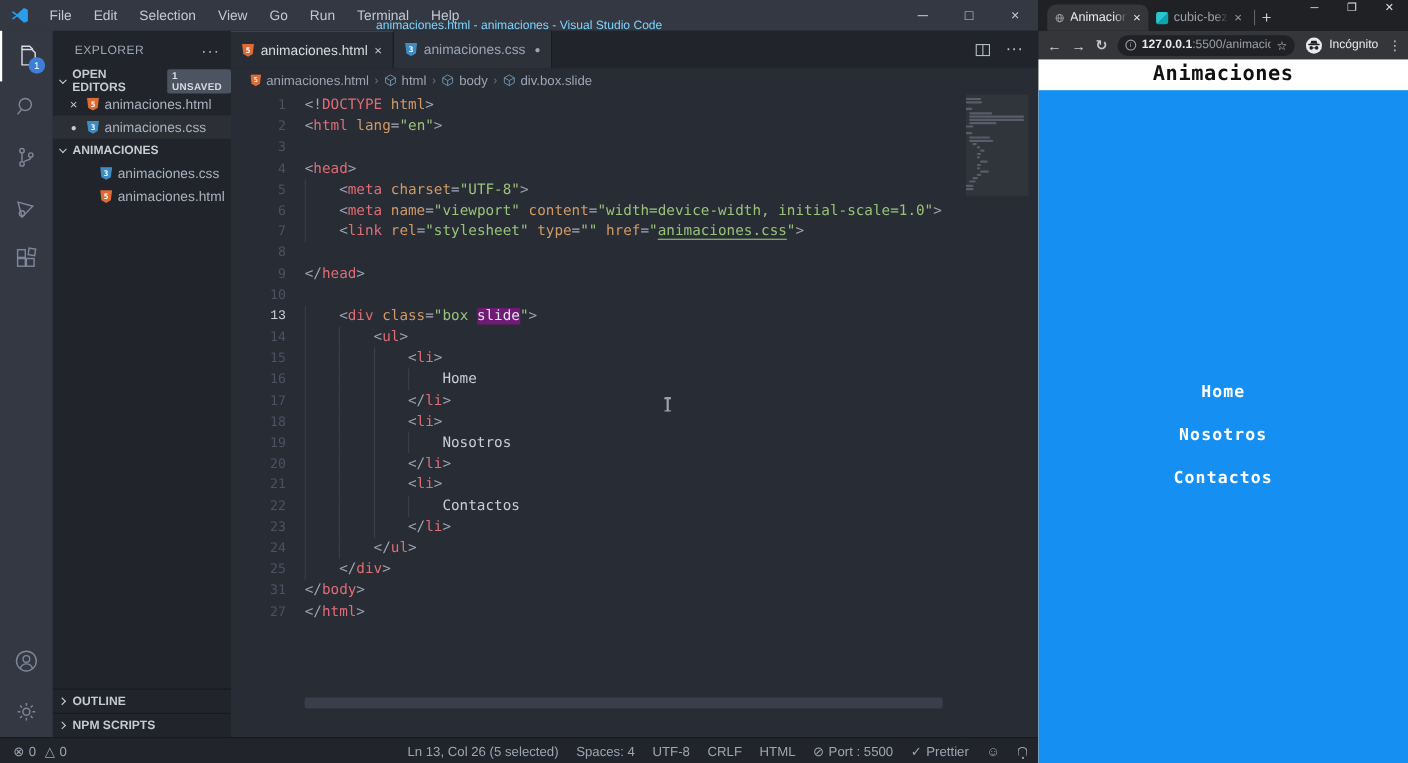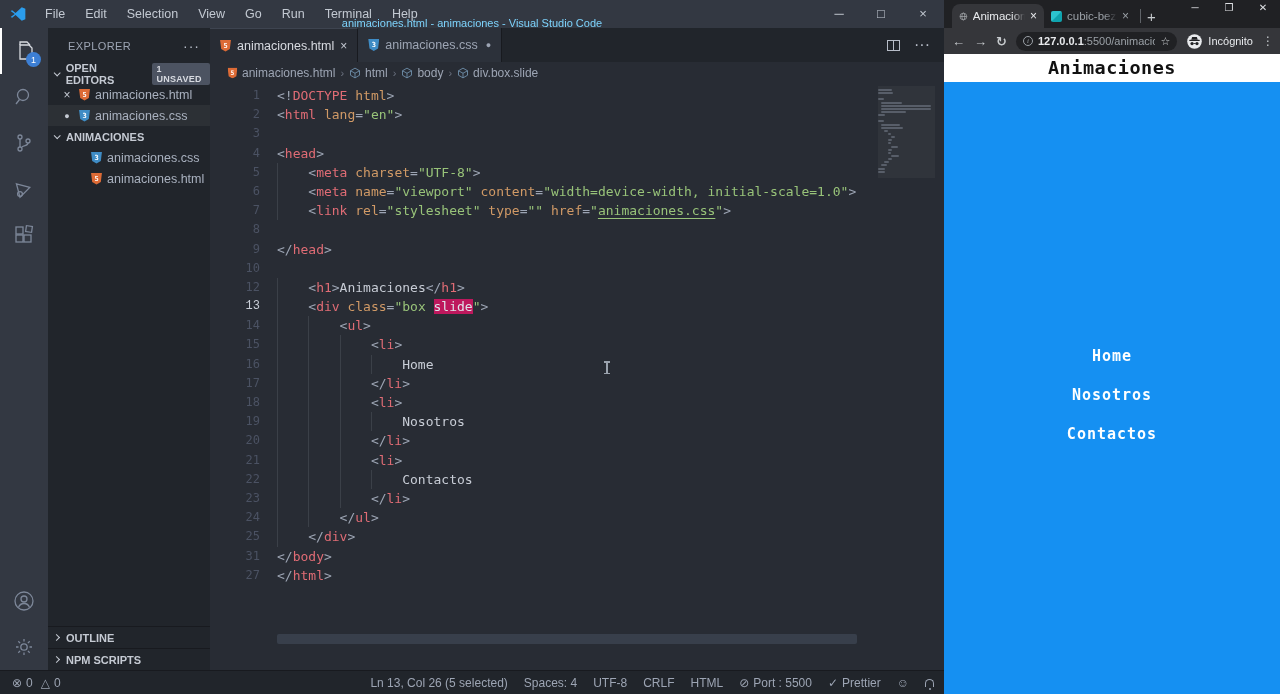--- a/index.html
+++ b/index.html
@@ -63,21 +63,21 @@
   .code-wrap{flex:1 1 auto;position:relative;overflow:hidden;font-family:"DejaVu Sans Mono","Liberation Mono",monospace;font-size:13px;}
   .code-lines{position:absolute;left:0;top:2px;right:66px;}
   .cl{display:flex;height:19.2px;line-height:19.2px;white-space:pre;}
   .ln{width:58px;flex:0 0 auto;text-align:right;padding-right:8px;color:#4b5263;font-size:12px;}
   .cl.cur .ln{color:#c8cdd6;font-family:Liberation Mono, monospace;}
   .lc{padding-left:9px;}
   .ig{display:inline-block;width:4ch;height:19.2px;border-left:1px solid #3b4048;vertical-align:top;}
   .tk-p{color:#9da5b4;} .tk-tg{color:#e06c75;} .tk-at{color:#d19a66;}
   .tk-st{color:#98c379;} .tk-tx{color:#c8cdd6;}
   .tk-lk{color:#98c379;text-decoration:underline;text-underline-offset:3px;}
-  .tk-sel{color:#dfe3ea;background:#be185d;}
+  .tk-sel{color:#dfe3ea;background:#701a75;}
   .minimap{position:absolute;right:9px;top:2px;width:57px;bottom:0;background:#282c34;}
   .mm-bar{height:2px;border-radius:1px;background:#8a93a2;opacity:.45;margin-bottom:1.15px;}
   .mm-slider{position:absolute;left:0;right:0;top:0;height:92px;background:rgba(255,255,255,.04);}
   .vscroll{position:absolute;right:0;top:0;width:9px;bottom:0;background:transparent;}
   .hscroll{position:absolute;left:67px;bottom:26px;height:10px;width:580px;background:#3b4350;border-radius:2px;opacity:.85;}
   .ibeam{position:absolute;width:1.5px;height:13px;background:#9aa2ad;}
   .ibeam::before,.ibeam::after{content:"";position:absolute;left:-2.5px;width:6.5px;height:1.5px;background:#9aa2ad;}
   .ibeam::after{bottom:0;}
 
   
@@ -294,21 +294,20 @@
               <div class="cl"><span class="ln">1</span><span class="lc"><span class="tk-p">&lt;!</span><span class="tk-tg">DOCTYPE</span><span class="tk-at"> html</span><span class="tk-p">&gt;</span></span></div>
               <div class="cl"><span class="ln">2</span><span class="lc"><span class="tk-p">&lt;</span><span class="tk-tg">html</span><span class="tk-at"> lang</span><span class="tk-p">=</span><span class="tk-st">"en"</span><span class="tk-p">&gt;</span></span></div>
               <div class="cl"><span class="ln">3</span><span class="lc"></span></div>
               <div class="cl"><span class="ln">4</span><span class="lc"><span class="tk-p">&lt;</span><span class="tk-tg">head</span><span class="tk-p">&gt;</span></span></div>
               <div class="cl"><span class="ln">5</span><span class="lc"><span class="ig"></span><span class="tk-p">&lt;</span><span class="tk-tg">meta</span><span class="tk-at"> charset</span><span class="tk-p">=</span><span class="tk-st">"UTF-8"</span><span class="tk-p">&gt;</span></span></div>
               <div class="cl"><span class="ln">6</span><span class="lc"><span class="ig"></span><span class="tk-p">&lt;</span><span class="tk-tg">meta</span><span class="tk-at"> name</span><span class="tk-p">=</span><span class="tk-st">"viewport"</span><span class="tk-at"> content</span><span class="tk-p">=</span><span class="tk-st">"width=device-width, initial-scale=1.0"</span><span class="tk-p">&gt;</span></span></div>
               <div class="cl"><span class="ln">7</span><span class="lc"><span class="ig"></span><span class="tk-p">&lt;</span><span class="tk-tg">link</span><span class="tk-at"> rel</span><span class="tk-p">=</span><span class="tk-st">"stylesheet"</span><span class="tk-at"> type</span><span class="tk-p">=</span><span class="tk-st">""</span><span class="tk-at"> href</span><span class="tk-p">=</span><span class="tk-st">"</span><span class="tk-lk">animaciones.css</span><span class="tk-st">"</span><span class="tk-p">&gt;</span></span></div>
               <div class="cl"><span class="ln">8</span></div>
               <div class="cl"><span class="ln">9</span><span class="lc"><span class="tk-p">&lt;/</span><span class="tk-tg">head</span><span class="tk-p">&gt;</span></span></div>
               <div class="cl"><span class="ln">10</span><span class="lc"></span></div>
-              <div class="cl"><span class="ln">12</span><span class="lc"><span class="ig"></span><span class="tk-p">&lt;</span><span class="tk-tg">h1</span><span class="tk-p">&gt;</span><span class="tk-tx">Animaciones</span><span class="tk-p">&lt;/</span><span class="tk-tg">h1</span><span class="tk-p">&gt;</span></span></div>
               <div class="cl cur"><span class="ln">13</span><span class="lc"><span class="ig"></span><span class="tk-p">&lt;</span><span class="tk-tg">div</span><span class="tk-at"> class</span><span class="tk-p">=</span><span class="tk-st">"box </span><span class="tk-sel">slide</span><span class="tk-st">"</span><span class="tk-p">&gt;</span></span></div>
               <div class="cl"><span class="ln">14</span><span class="lc"><span class="ig"></span><span class="ig"></span><span class="tk-p">&lt;</span><span class="tk-tg">ul</span><span class="tk-p">&gt;</span></span></div>
               <div class="cl"><span class="ln">15</span><span class="lc"><span class="ig"></span><span class="ig"></span><span class="ig"></span><span class="tk-p">&lt;</span><span class="tk-tg">li</span><span class="tk-p">&gt;</span></span></div>
               <div class="cl"><span class="ln">16</span><span class="lc"><span class="ig"></span><span class="ig"></span><span class="ig"></span><span class="ig"></span><span class="tk-tx">Home</span></span></div>
               <div class="cl"><span class="ln">17</span><span class="lc"><span class="ig"></span><span class="ig"></span><span class="ig"></span><span class="tk-p">&lt;/</span><span class="tk-tg">li</span><span class="tk-p">&gt;</span></span></div>
               <div class="cl"><span class="ln">18</span><span class="lc"><span class="ig"></span><span class="ig"></span><span class="ig"></span><span class="tk-p">&lt;</span><span class="tk-tg">li</span><span class="tk-p">&gt;</span></span></div>
               <div class="cl"><span class="ln">19</span><span class="lc"><span class="ig"></span><span class="ig"></span><span class="ig"></span><span class="ig"></span><span class="tk-tx">Nosotros</span></span></div>
               <div class="cl"><span class="ln">20</span><span class="lc"><span class="ig"></span><span class="ig"></span><span class="ig"></span><span class="tk-p">&lt;/</span><span class="tk-tg">li</span><span class="tk-p">&gt;</span></span></div>
               <div class="cl"><span class="ln">21</span><span class="lc"><span class="ig"></span><span class="ig"></span><span class="ig"></span><span class="tk-p">&lt;</span><span class="tk-tg">li</span><span class="tk-p">&gt;</span></span></div>
               <div class="cl"><span class="ln">22</span><span class="lc"><span class="ig"></span><span class="ig"></span><span class="ig"></span><span class="ig"></span><span class="tk-tx">Contactos</span></span></div>

